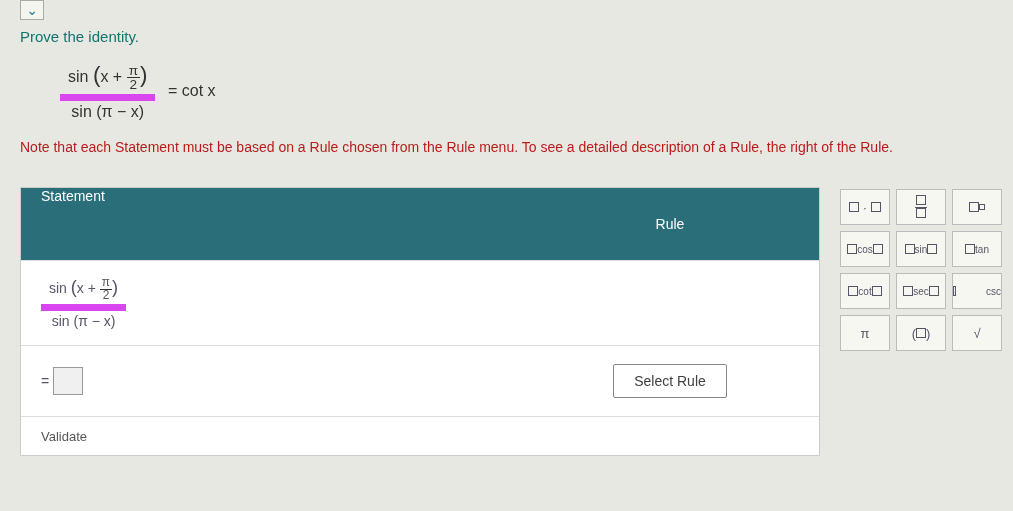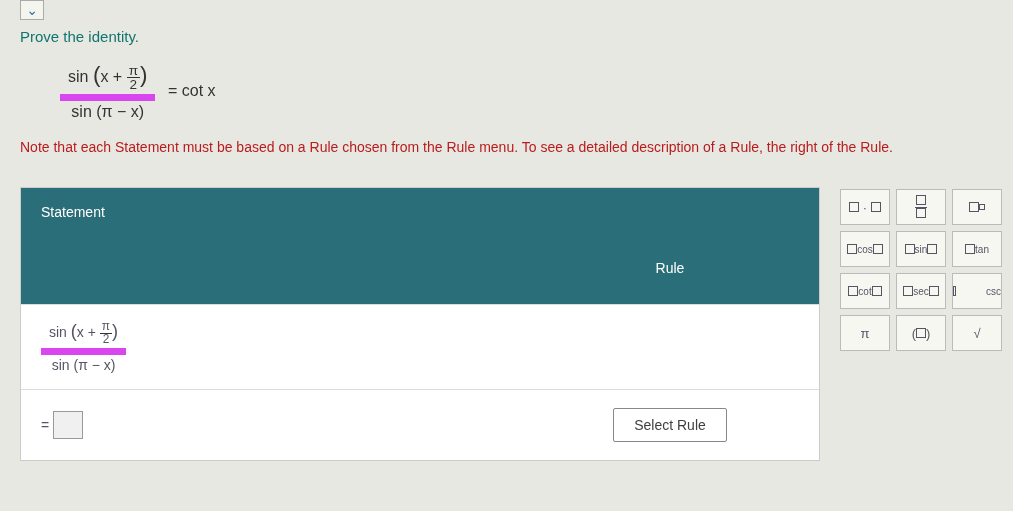--- a/index.html
+++ b/index.html
@@ -35,22 +35,22 @@
   .eq-right { display: inline-block; vertical-align: middle; margin-left: 8px; }
   .note { font-size: 14px; color: #b91c1c; margin-bottom: 30px; line-height: 1.4; }
   .work-area { display: flex; gap: 20px; }
   .proof-table { flex: 0 0 800px; border: 1px solid #ccc; background: #fff; }
   .table-header {
     display: flex;
     background: #2a6e7a;
     color: #fff;
     font-size: 14px;
   }
-  .th-stmt { flex: 0 0 500px; padding: 16px 20px; }
-  .th-rule { flex: 1; padding: 28px 20px; text-align: center; margin-top: 44px; }
+  .th-stmt { flex: 0 0 500px; padding: 0 20px; }
+  .th-rule { flex: 1; padding: 28px 20px; text-align: center; }
   .table-row { display: flex; border-top: 1px solid #ddd; }
   .td-stmt { flex: 0 0 500px; padding: 14px 20px; min-height: 70px; display: flex; align-items: center; font-size: 14px; color: #556; }
   .td-rule { flex: 1; padding: 14px 20px; display: flex; align-items: center; justify-content: center; }
   .select-rule-btn {
     background: #fff; border: 1px solid #888; padding: 8px 20px;
     font-size: 14px; color: #404040; cursor: pointer; border-radius: 2px;
   }
   .input-box {
     display: inline-block; width: 30px; height: 28px;
     border: 1px solid #999; background: #f0f0f0; vertical-align: middle;
@@ -125,20 +125,23 @@
     </div>
     <div class="table-row">
       <div class="td-stmt">
         <span>=</span>&nbsp;
         <span class="input-box"></span>
       </div>
       <div class="td-rule">
         <button class="select-rule-btn">Select Rule</button>
       </div>
     </div>
+    <div class="validate-row">
+      <span class="validate-btn-stub">Validate</span>
+    </div>
   </div>
 
   <div class="palette">
     <div class="pal-btn"><span class="sq"></span>&nbsp;·&nbsp;<span class="sq"></span></div>
     <div class="pal-btn">
       <span class="pal-frac">
           <span class="pn"><span class="sq"></span></span>
           <span class="pd"><span class="sq"></span></span>
         </span>
     </div>

